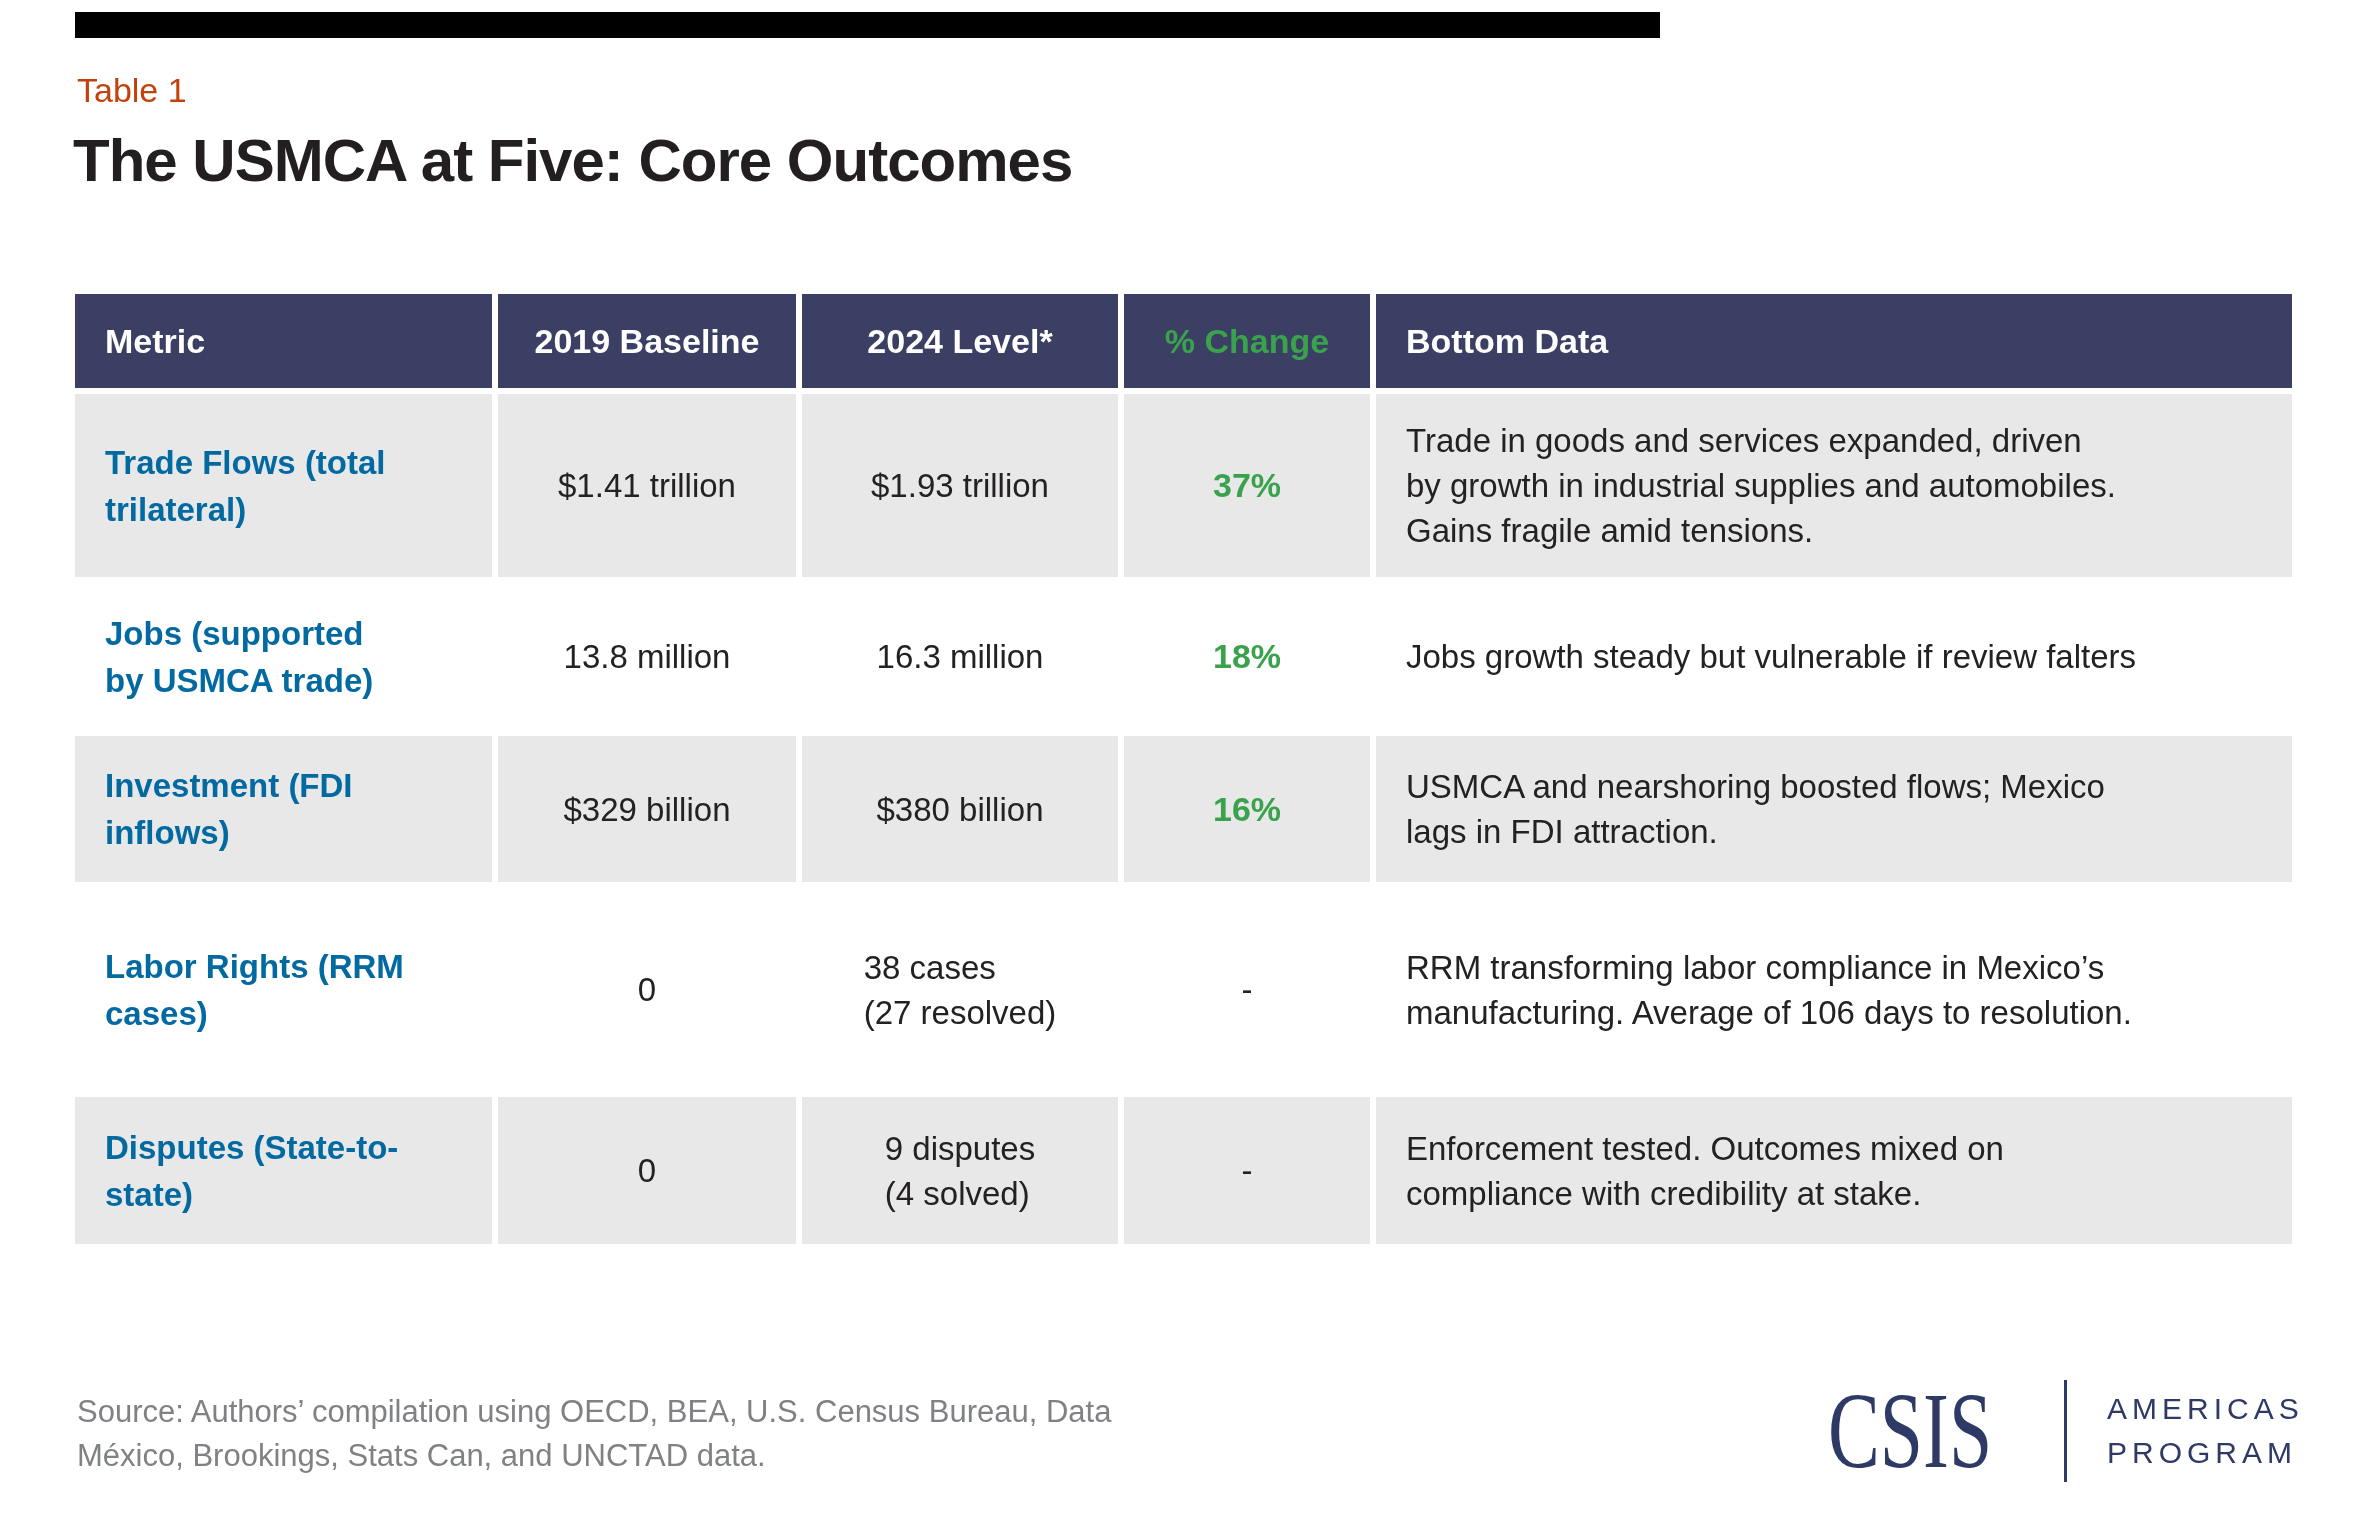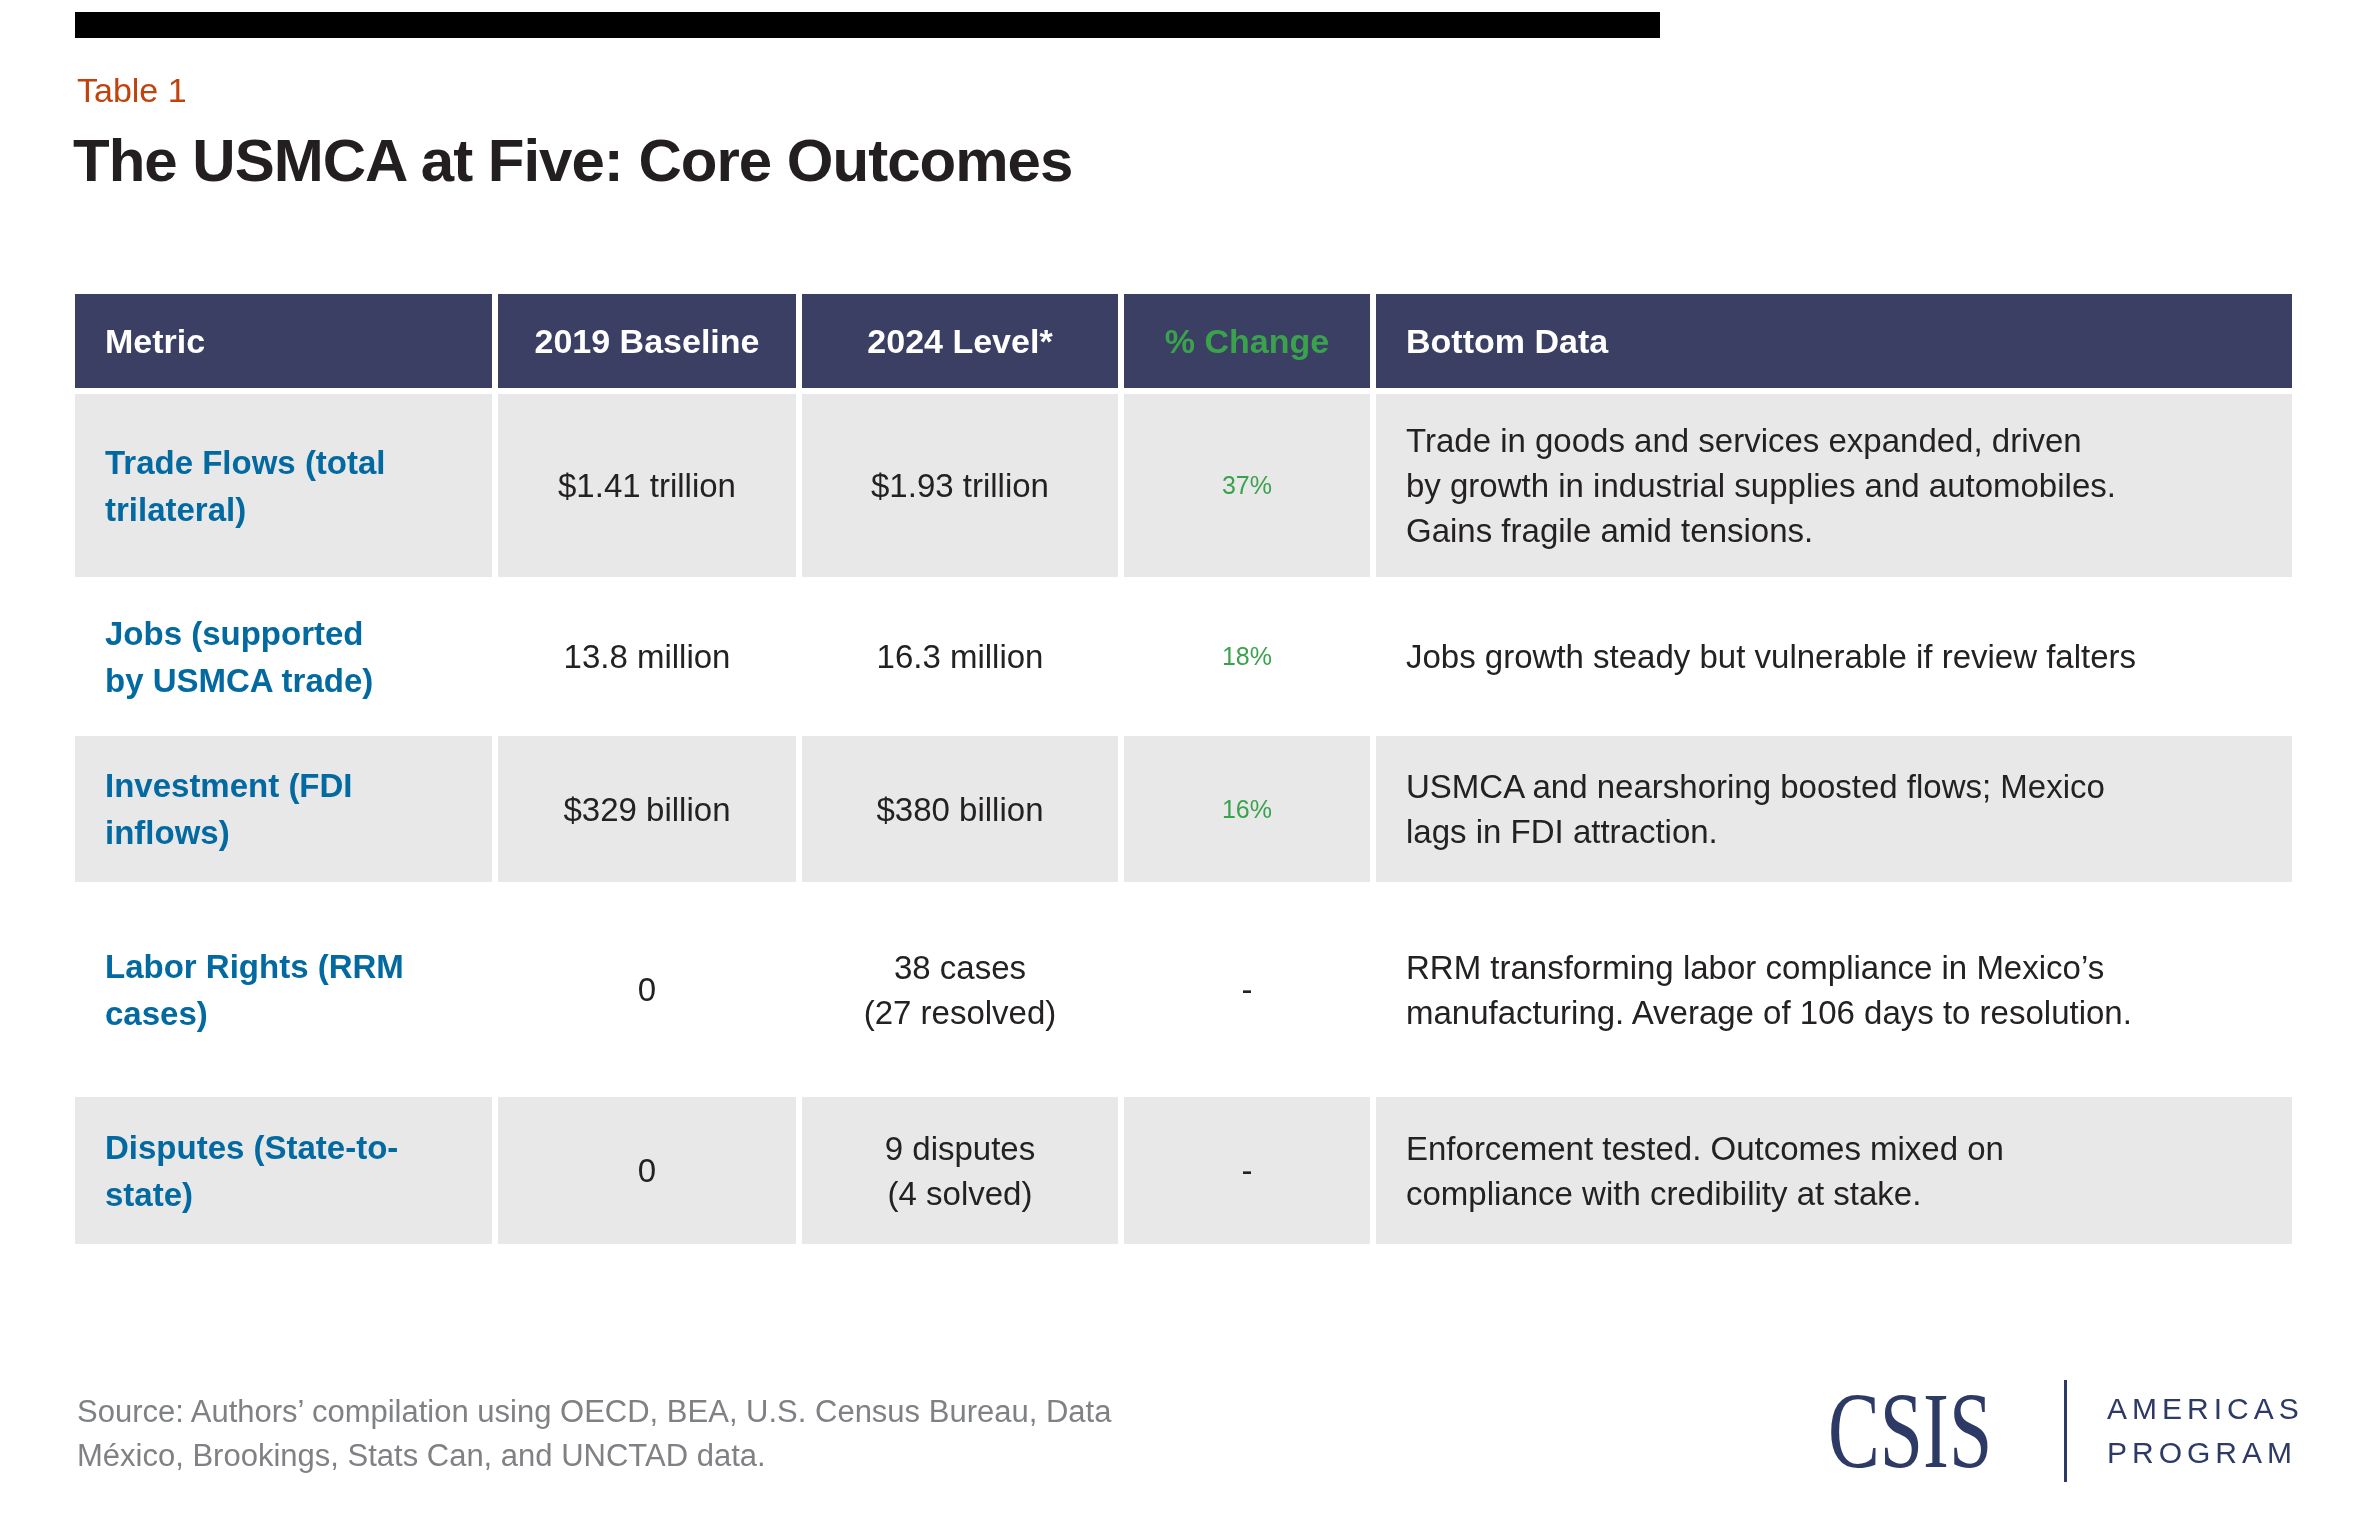--- a/index.html
+++ b/index.html
@@ -57,23 +57,23 @@
     background: #3A3F63;
     color: #ffffff;
     font-size: 34px;
     font-weight: 700;
     line-height: 38px;
     height: 94px;
   }
   .row.gray .cell { background: #E8E8E9; }
   .row.white .cell { background: #ffffff; }
   .cell.left { padding: 18px 30px; justify-content: flex-start; text-align: left; }
-  .cell.center { padding: 18px 8px; justify-content: center; text-align: center; }
+  .cell.center { padding: 18px 8px; justify-content: center; }
   .cell.metric { font-weight: 700; color: #0369a1; line-height: 47px; }
-  .cell.change-green { color: #3AA24C; font-weight: 400; font-size: 25px; }
+  .cell.change-green { color: #3AA24C; font-weight: 700; font-size: 34px; }
   .header-row .cell.change-head { color: #3AA24C; }
   .source-note {
     position: absolute;
     left: 77px; top: 1390px;
     width: 1100px;
     font-size: 31px;
     line-height: 44px;
     color: #7F8184;
     white-space: pre-line;
   }

